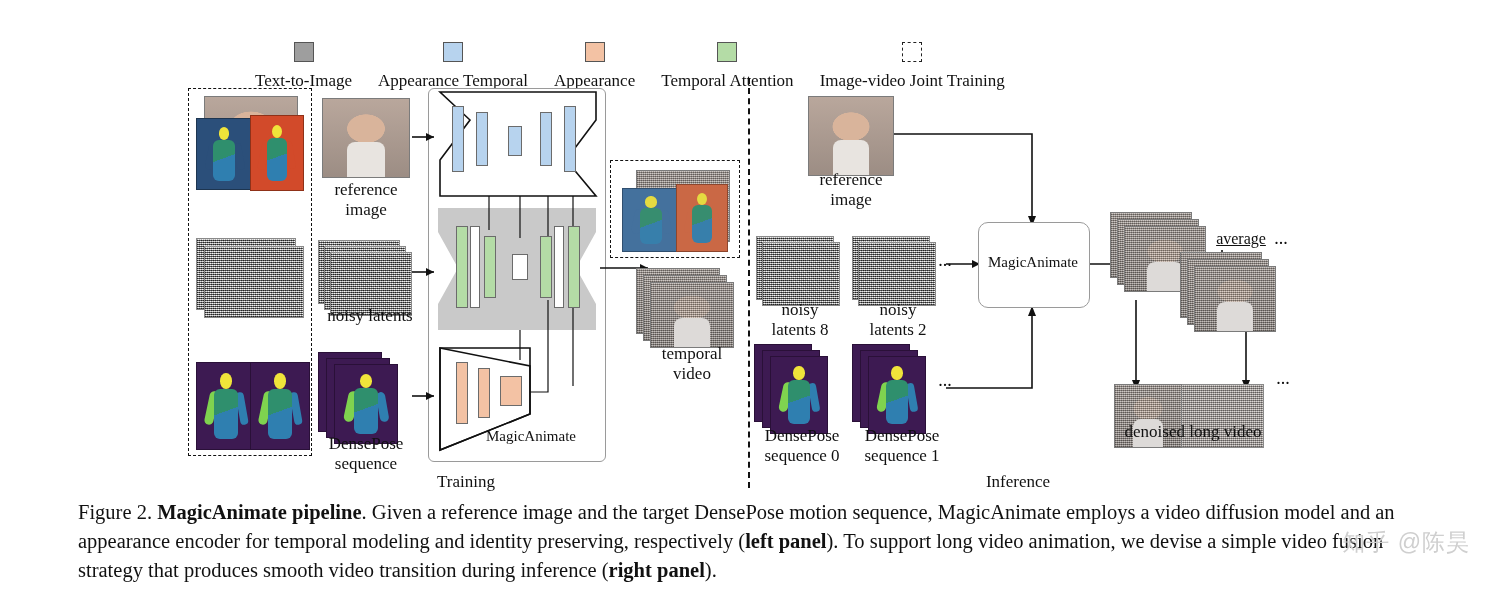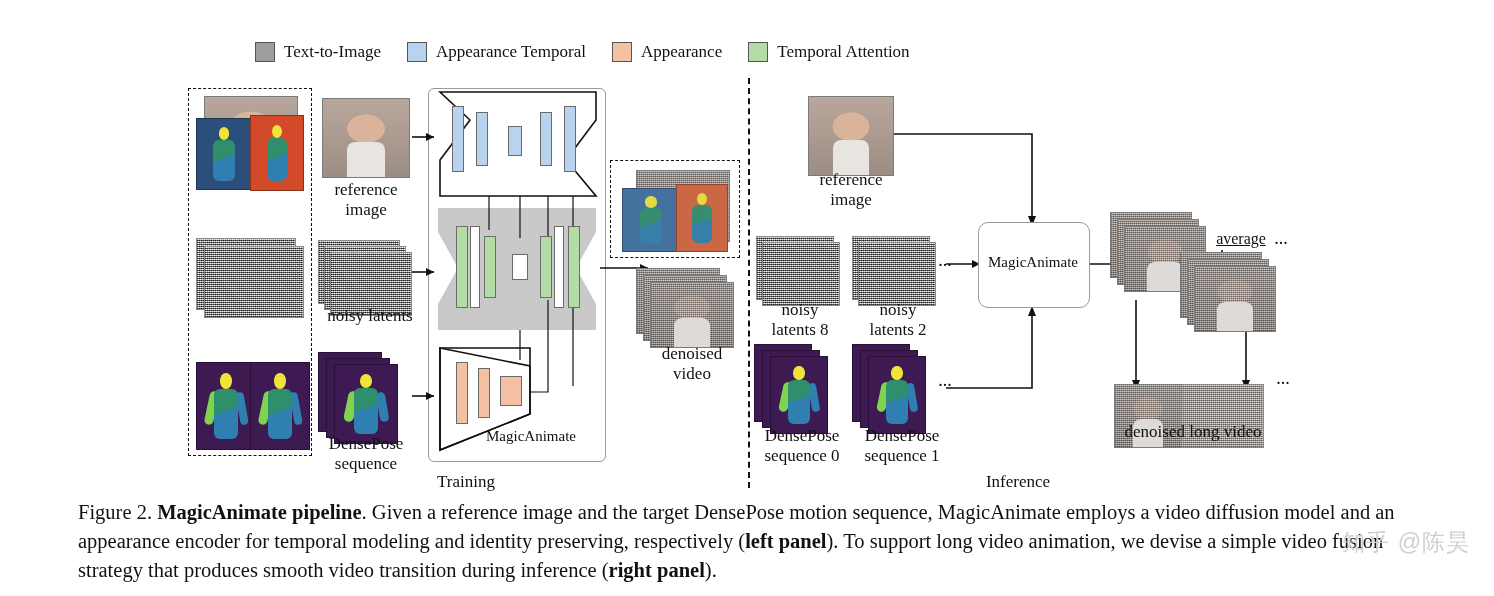--- a/index.html
+++ b/index.html
@@ -12,21 +12,21 @@
     overflow:hidden;
   }
   .fig{position:absolute;left:0;top:0;width:1494px;height:596px;}
 
   
   .legend{
     position:absolute;left:255px;top:42px;
     display:flex;align-items:center;gap:26px;
     font-family:"Liberation Serif", serif;font-size:17px;
   }
-  .legend-item{display:flex;align-items:center;gap:9px;white-space:nowrap;}
+  .legend-item{display:flex;align-items:center;gap:9px;white-space:nowrap;flex-direction:column;}
   .swatch{width:18px;height:18px;border:1px solid #555;display:inline-block;}
   .swatch.dashed{background:#fff;border:1.5px dashed #222;}
 
   
   .divider{
     position:absolute;left:748px;top:78px;width:0;height:410px;
     border-left:2px dashed #111;
   }
 
   
@@ -119,20 +119,24 @@
       <span>Appearance Temporal</span>
     </div>
     <div class="legend-item">
       <span class="swatch orange"></span>
       <span>Appearance</span>
     </div>
     <div class="legend-item">
       <span class="swatch green"></span>
       <span>Temporal Attention</span>
     </div>
+    <div class="legend-item">
+      <span class="swatch dashed"></span>
+      <span>Image-video Joint Training</span>
+    </div>
   </div>
 
   <div class="divider"></div>
 
   <div class="dashbox" style="left:188px;top:88px;width:124px;height:368px;"></div>
 
   <div class="photo" style="left:204px;top:96px;width:92px;height:74px;position:absolute;"></div>
   <div class="dp" style="left:196px;top:118px;width:54px;height:70px;position:absolute;background:#2b4f7a;border:1px solid #1d3550;">
     <div class="arm" style="background:#2b4f7a"></div>
       <div class="arm2" style="background:#2b4f7a"></div>
@@ -269,21 +273,21 @@
     </div>
   <div class="dp" style="left:676px;top:184px;width:50px;height:66px;position:absolute;background:#d2653f;border:1px solid #8e4024;filter:contrast(.9);">
       <span class="arm" style="background:#d2653f"></span>
       <span class="arm2" style="background:#d2653f"></span>
     </div>
 
   <div class="photo noisy" style="left:636px;top:268px;width:82px;height:64px;position:absolute;"></div>
   <div class="photo noisy" style="left:643px;top:275px;width:82px;height:64px;position:absolute;"></div>
   <div class="photo noisy" style="left:650px;top:282px;width:82px;height:64px;position:absolute;"></div>
   <div class="lbl" style="left:616px;top:344px;width:152px;">
-    <span>denoised</span><br>
+    <span>temporal</span><br>
     <span>video</span>
   </div>
 
   <div class="lbl" style="left:396px;top:472px;width:140px;">
     <span>Training</span>
   </div>
 
   <div class="photo" style="left:808px;top:96px;width:84px;height:78px;position:absolute;"></div>
   <div class="lbl" style="left:796px;top:170px;width:110px;">
     <span>reference</span><br>

